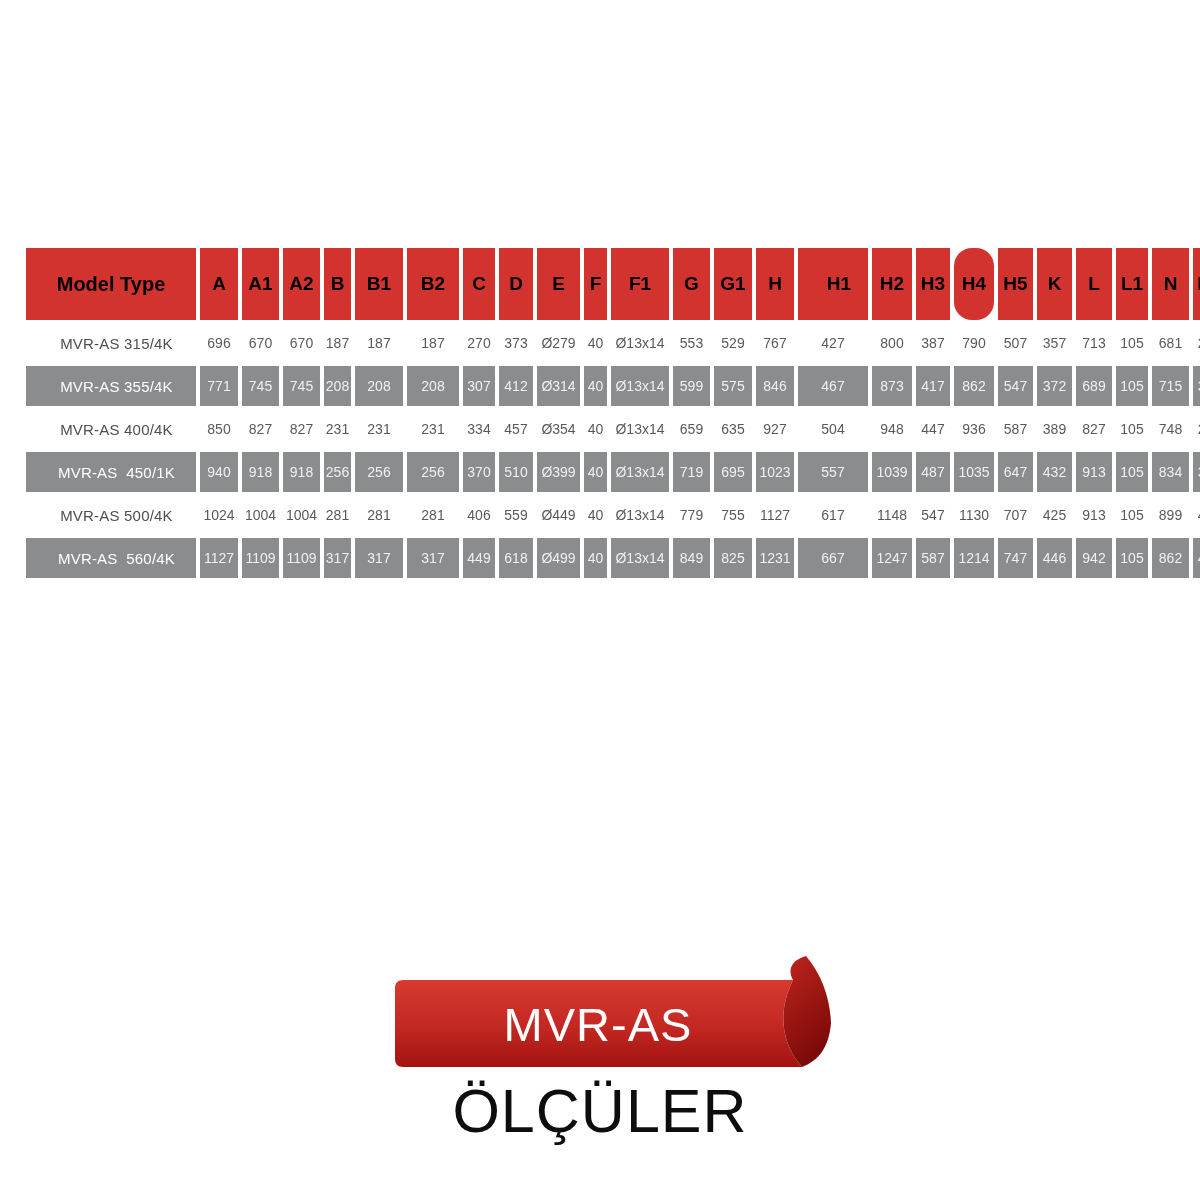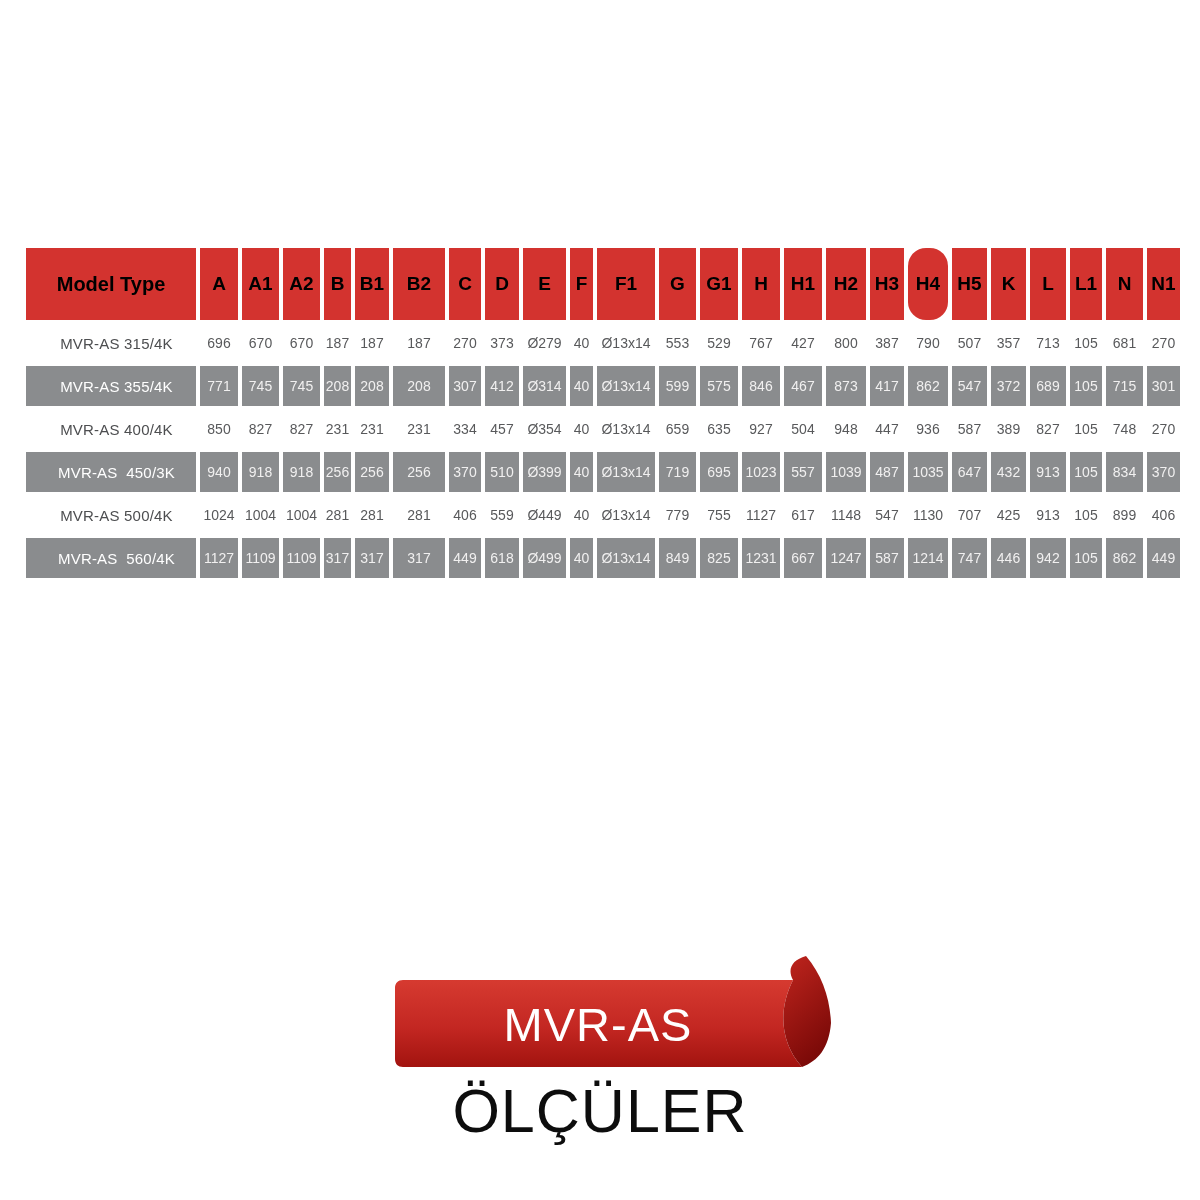--- a/index.html
+++ b/index.html
@@ -89,31 +89,31 @@
 
 <div class="table-wrap">
   <table class="dims">
     <thead>
       <tr id="header-row">
           <th class="model" style="width: 170px;">Model Type</th>
           <th style="width: 38px;">A</th>
           <th style="width: 37px;">A1</th>
           <th style="width: 37px;">A2</th>
           <th style="width: 27px;">B</th>
-          <th style="width: 34px;">B1</th>
+          <th style="width: 48px;">B1</th>
           <th style="width: 52px;">B2</th>
           <th style="width: 32px;">C</th>
           <th style="width: 34px;">D</th>
           <th style="width: 43px;">E</th>
           <th style="width: 23px;">F</th>
           <th style="width: 58px;">F1</th>
           <th style="width: 37px;">G</th>
           <th style="width: 38px;">G1</th>
           <th style="width: 38px;">H</th>
-          <th style="width: 38px;">H1</th>
+          <th style="width: 58px; padding-left: 12px;">H1</th>
           <th style="width: 40px;">H2</th>
           <th style="width: 34px;">H3</th>
           <th style="width: 40px; border-radius: 18px;">H4</th>
           <th style="width: 35px;">H5</th>
           <th style="width: 35px;">K</th>
           <th style="width: 36px;">L</th>
           <th style="width: 32px;">L1</th>
           <th style="width: 37px;">N</th>
           <th style="width: 33px;">N1</th>
         </tr>
@@ -194,21 +194,21 @@
           <td>447</td>
           <td>936</td>
           <td>587</td>
           <td>389</td>
           <td>827</td>
           <td>105</td>
           <td>748</td>
           <td>270</td>
         </tr>
         <tr class="gray">
-          <td class="model">MVR-AS  450/3K</td>
+          <td class="model">MVR-AS  450/1K</td>
           <td>940</td>
           <td>918</td>
           <td>918</td>
           <td>256</td>
           <td>256</td>
           <td>256</td>
           <td>370</td>
           <td>510</td>
           <td>Ø399</td>
           <td>40</td>

